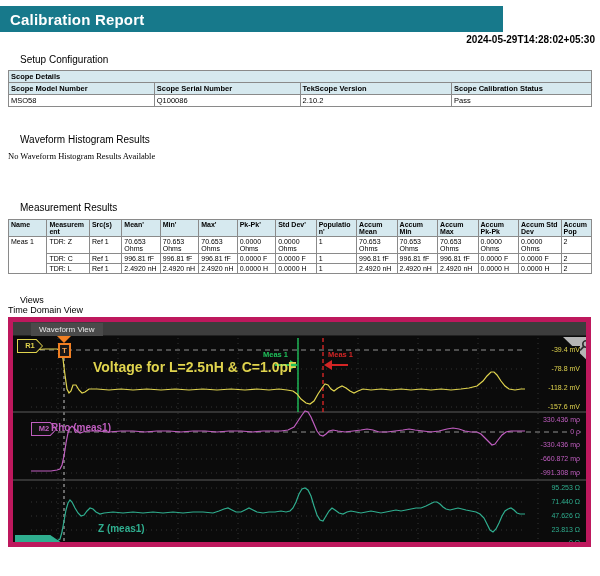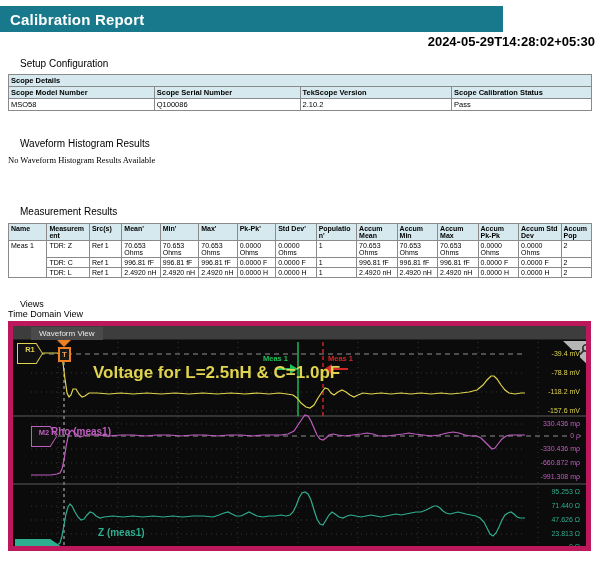--- a/index.html
+++ b/index.html
@@ -5,21 +5,21 @@
   * { margin:0; padding:0; box-sizing:border-box; }
   html,body { width:600px; height:576px; background:#fff; overflow:hidden;
     font-family:"Liberation Sans", sans-serif; color:#000; }
 
   
   .hdr-row { display:flex; margin-top:6px; height:26px; }
   .teal-bar { flex:0 0 503px; background:#17798b; display:flex; align-items:center; }
   .teal-bar .title { color:#fff; font-size:15px; font-weight:bold; padding-left:10px; letter-spacing:0.2px; }
   .logo-area { flex:1; background:#fff; display:flex; align-items:center; justify-content:flex-end; }
   .logo { color:#0c2340; font-size:17px; font-weight:bold; letter-spacing:-0.6px; padding-right:4px; }
-  .stamp-row { text-align:right; padding-right:5px; font-size:13px; font-weight:bold; margin-top:2px; }
+  .stamp-row { text-align:right; padding-right:5px; font-size:10px; font-weight:bold; margin-top:2px; }
 
   
   .h1 { font-size:10px; font-weight:normal; margin-left:20px; }
   .serif-msg { font-family:"Liberation Serif", serif; font-size:8.5px; margin-left:8px; margin-top:6px; }
 
   
   table { border-collapse:collapse; table-layout:fixed; margin-left:8px; width:584px; }
   th,td { border:1px solid #8a8a8a; font-size:7px; padding:1px 2px; text-align:left;
           vertical-align:top; word-wrap:break-word; overflow:hidden; }
   th { background:#d6e9ef; font-weight:bold; }
@@ -28,21 +28,21 @@
 
   
   .scope { position:relative; margin:2px 9px 0 8px; width:583px; height:230px;
            background:#0b0b0b; border:5px solid #be185d; overflow:hidden; }
   .scope-titlebar { position:absolute; left:0; top:0; width:100%; height:14px; background:#3d3d3d;
            border-bottom:1px solid #222; }
   .scope-titlebar .tab { position:absolute; left:18px; top:1px; height:13px; padding:0 8px;
            background:#4a4a4a; color:#e8e8e8; font-size:8px; line-height:13px; }
   .scope-svg { position:absolute; left:0; top:0; width:583px; height:230px; }
 
-  .tag { position:absolute; width:26px; height:21px;
+  .tag { position:absolute; width:26px; height:14px;
          clip-path:polygon(0 0,75% 0,100% 50%,75% 100%,0 100%); }
   .tag .tag-in { position:absolute; left:1px; top:1px; right:1px; bottom:1px; background:#111;
          clip-path:polygon(0 0,75% 0,100% 50%,75% 100%,0 100%);
          font-size:7.5px; font-weight:bold; text-align:center; line-height:11px; }
   .tag-solid { position:absolute; width:26px; height:16px; background:#2fae8f; color:#04221a;
          clip-path:polygon(0 0,75% 0,100% 50%,75% 100%,0 100%);
          font-size:7.5px; font-weight:bold; text-align:center; line-height:13px;padding-left:47px; }
 
   .trig-tri { position:absolute; left:44px; top:14px; width:0; height:0;
          border-left:7px solid transparent; border-right:7px solid transparent;
@@ -256,21 +256,21 @@
     <div class="tag-in c-y">R1</div>
   </div>
   <div class="tag" style="left:18px; top:100px; background:#c05ec0;">
     <div class="tag-in c-m">M2</div>
   </div>
   <div class="tag-solid" style="left:2px; top:213px;">M1</div>
 
   <div class="trig-tri"></div>
   <div class="trig-box">T</div>
 
-  <div class="ann c-y" style="left:80px; top:37px; font-size:17px;">Voltage for L=2.5nH &amp; C=1.0pF</div>
+  <div class="ann c-y" style="left:80px; top:37px; font-size:14px;">Voltage for L=2.5nH &amp; C=1.0pF</div>
   <div class="ann c-m" style="left:38px; top:100px; font-size:10px;">Rho (meas1)</div>
   <div class="ann c-g" style="left:85px; top:201px; font-size:10px;">Z (meas1)</div>
   <div class="meas-lbl" style="left:250px; color:#1fc05a;">Meas 1</div>
   <div class="meas-lbl" style="left:315px; color:#d42525;">Meas 1</div>
 
   <div class="zoom-corner">
     <svg width="14" height="14" viewBox="0 0 14 14">
       <circle cx="8" cy="5" r="3.2" fill="none" stroke="#2e2e2e" stroke-width="1.6"></circle>
       <line x1="5.6" y1="7.6" x2="2" y2="11.5" stroke="#2e2e2e" stroke-width="1.8"></line>
     </svg>

